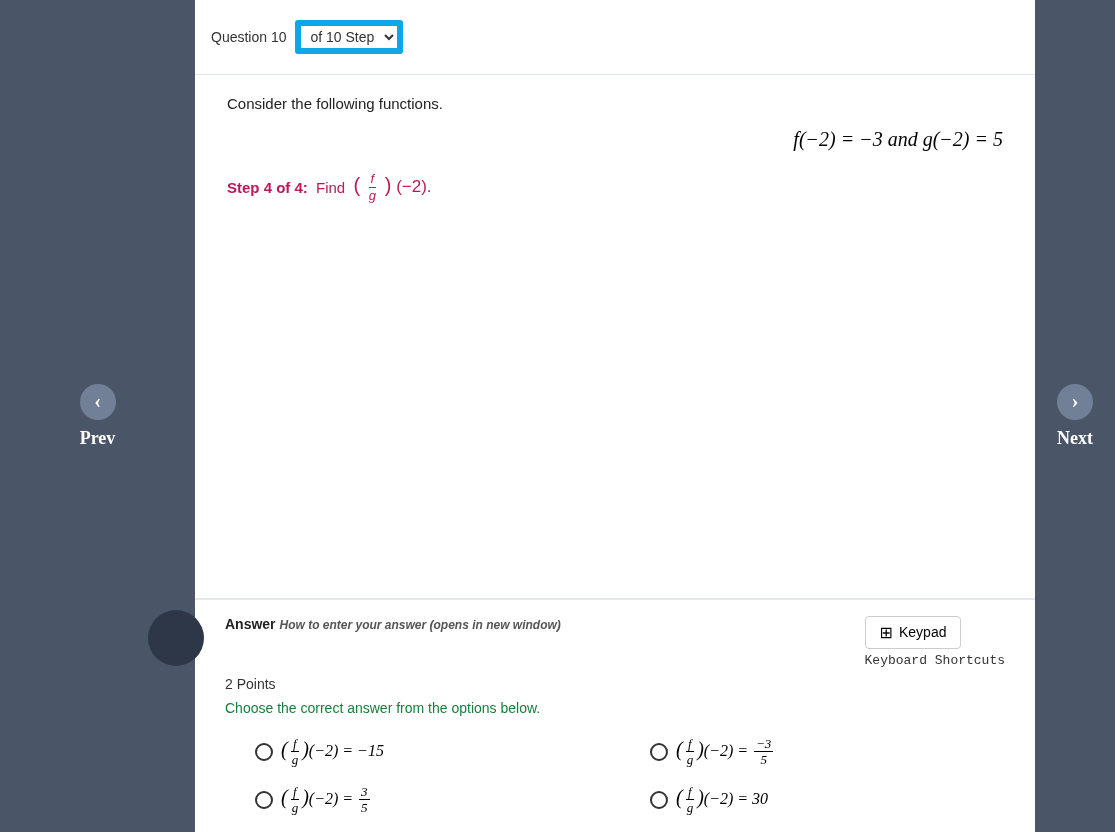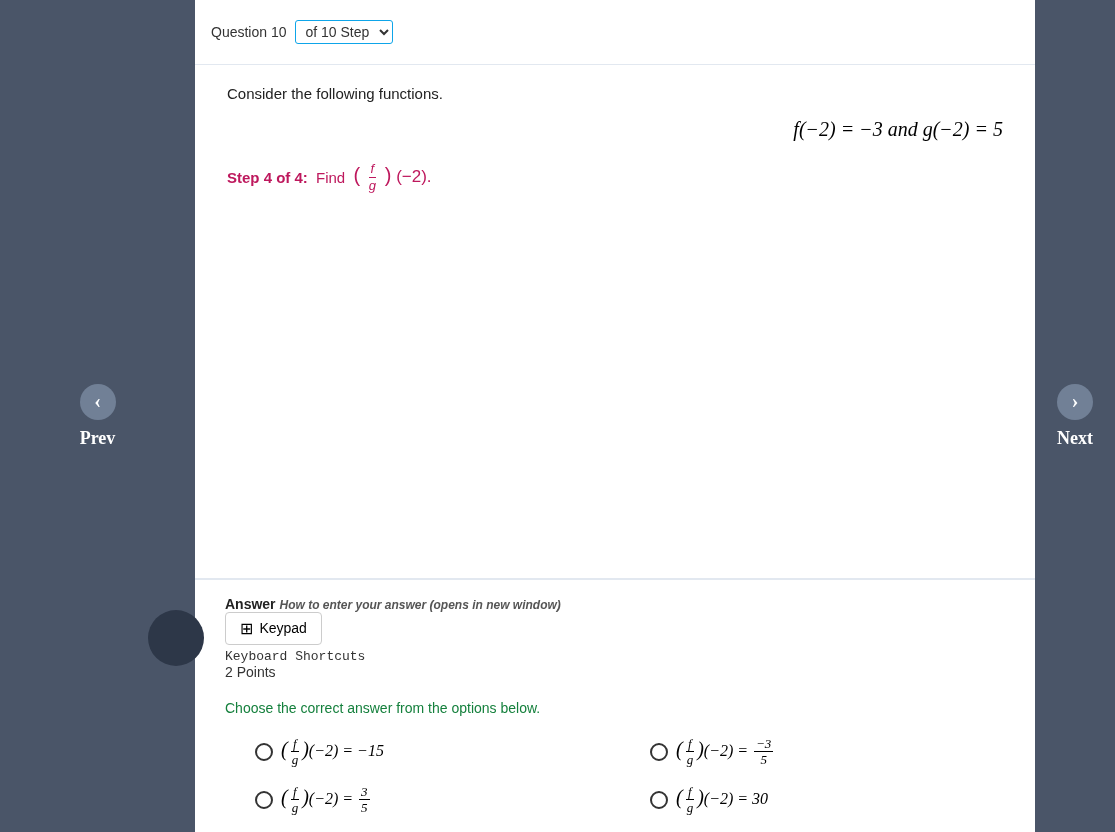--- a/index.html
+++ b/index.html
@@ -65,21 +65,21 @@
       font-size: 14px;
       color: #333;
       font-family: Arial, sans-serif;
     }
 
     .question-dropdown {
       font-size: 14px;
       color: #333;
       font-family: Arial, sans-serif;
       background: white;
-      border: 1px solid #0ea5e9;
+      border: 6px solid #0ea5e9;
       border-radius: 3px;
       padding: 2px 6px;
       cursor: pointer;
     }
 
     .content-area {
       flex: 1;
       padding: 20px 32px;
       overflow-y: auto;
     }
@@ -120,21 +120,21 @@
 
     .answer-section {
       border-top: 2px solid #e2e8f0;
       padding: 16px 30px;
     }
 
     .answer-header {
       display: flex;
       justify-content: space-between;
       align-items: flex-start;
-      flex-direction: column;
+      margin-bottom: 8px;
     }
 
     .answer-label {
       font-size: 14px;
       font-family: Arial, sans-serif;
       color: #222;
     }
 
     .answer-label span {
       font-weight: bold;
@@ -169,21 +169,21 @@
       font-family: Liberation Mono, monospace;
       color: #333;
       text-align: right;
       margin-top: 4px;
     }
 
     .points-row {
       font-size: 14px;
       font-family: Arial, sans-serif;
       color: #333;
-      margin-bottom: 20px;
+      margin-bottom: 8px;
     }
 
     .choose-text {
       font-size: 14px;
       font-family: Arial, sans-serif;
       color: #15803d;
       margin-bottom: 20px;
     }
 
     .options-grid {

